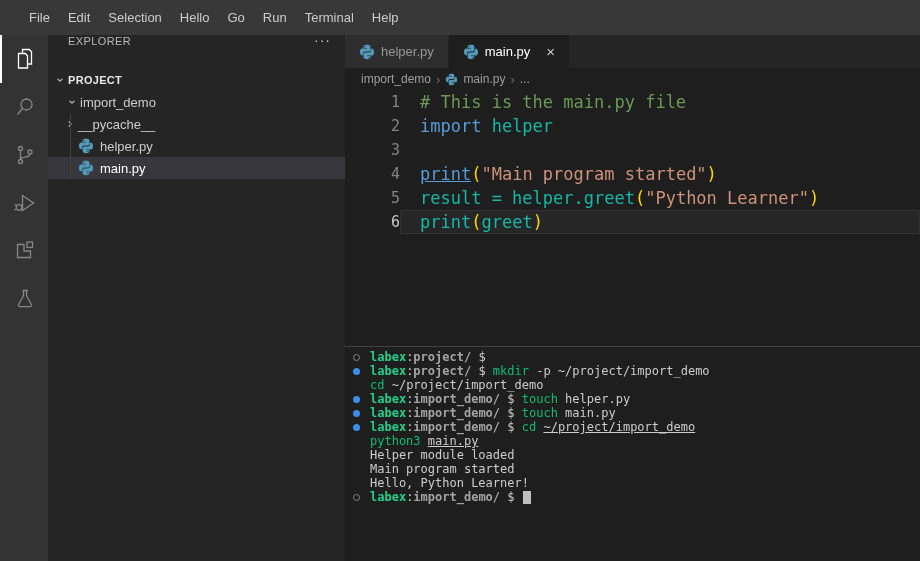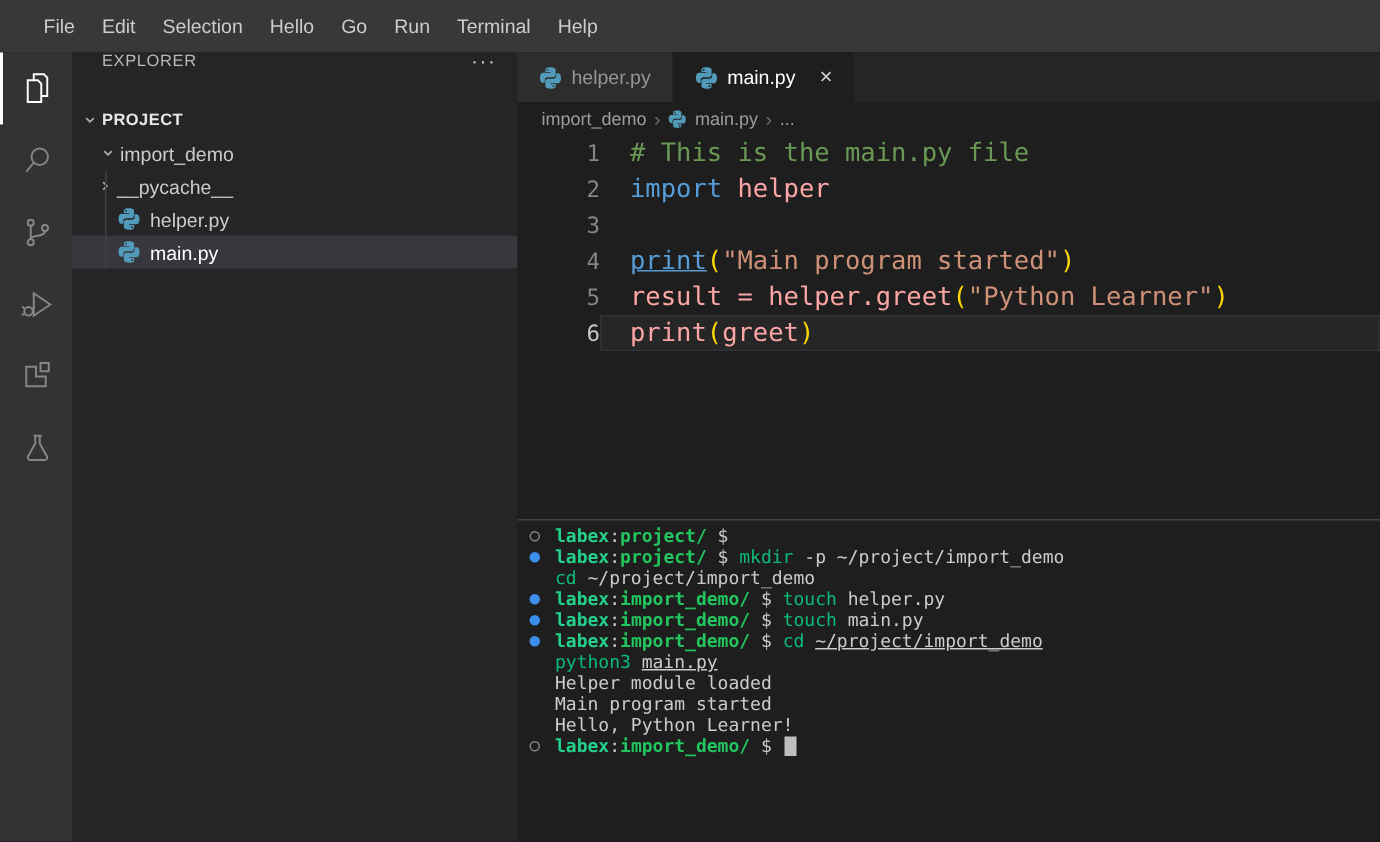--- a/index.html
+++ b/index.html
@@ -58,41 +58,41 @@
   
   .editor { flex:1; background:#1e1e1e; font-family:"DejaVu Sans Mono", monospace;
     font-size:17px; overflow:hidden; }
   .code-line { height:24px; display:flex; align-items:center; white-space:pre; }
   .code-line .num { width:55px; text-align:right; color:#858585; font-size:15px; flex:0 0 55px; }
   .code-line .content { padding-left:20px; display:flex; align-items:center; white-space:pre; height:100%; flex:1; }
   .code-line.active .num { color:#c6c6c6; }
   .code-line.active .content { background:rgba(255,255,255,0.04); box-shadow:inset 0 0 0 1px rgba(255,255,255,0.06); }
   .tok-comment { color:#6a9955; }
   .tok-kw { color:#569cd6; }
-  .tok-plain { color:#fca5a5; }
+  .tok-plain { color:#14b8a6; }
   .tok-str { color:#ce9178; }
   .tok-bracket { color:#ffd700; }
   .tok-link { color:#569cd6; text-decoration:underline; }
 
   
   .panel { height:215px; border-top:1px solid #424242; background:#1e1e1e; display:flex; flex-direction:column; }
   .panel-tabs { height:34px; display:flex; align-items:center; padding-left:25px; gap:24px; }
   .ptab { font-size:11px; letter-spacing:.4px; color:#969696; line-height:20px; }
   .ptab.active { color:#e7e7e7; border-bottom:1px solid #e7e7e7; }
 
   
   .terminal { flex:1; font-family:"DejaVu Sans Mono", monospace; font-size:12px;
     color:#cccccc; padding-top:3px; overflow:hidden; }
   .trow { height:14px; display:flex; align-items:center; white-space:pre; }
   .tgut { width:25px; flex:0 0 25px; display:flex; align-items:center; padding-left:8px; }
   .dot { width:7px; height:7px; border-radius:50%; }
   .dot.filled { background:#3b8eea; }
   .dot.hollow { border:1px solid #848484; }
   .t-user { color:#23d18b; font-weight:bold; }
-  .t-dir { color:#22c55e; font-weight:bold; }
+  .t-dir { color:#a3a3a3; font-weight:bold; }
   .t-cmd { color:#0dbc79; }
   .t-plain { color:#cccccc; }
   .t-link { color:#cccccc; text-decoration:underline; }
   .t-cursor { display:inline-block; width:8px; height:13px; background:#bfbfbf; margin-left:1px; }
 </style>
 </head>
 <body>
 
 <div class="menubar">
   <span class="menu-item">File</span>

